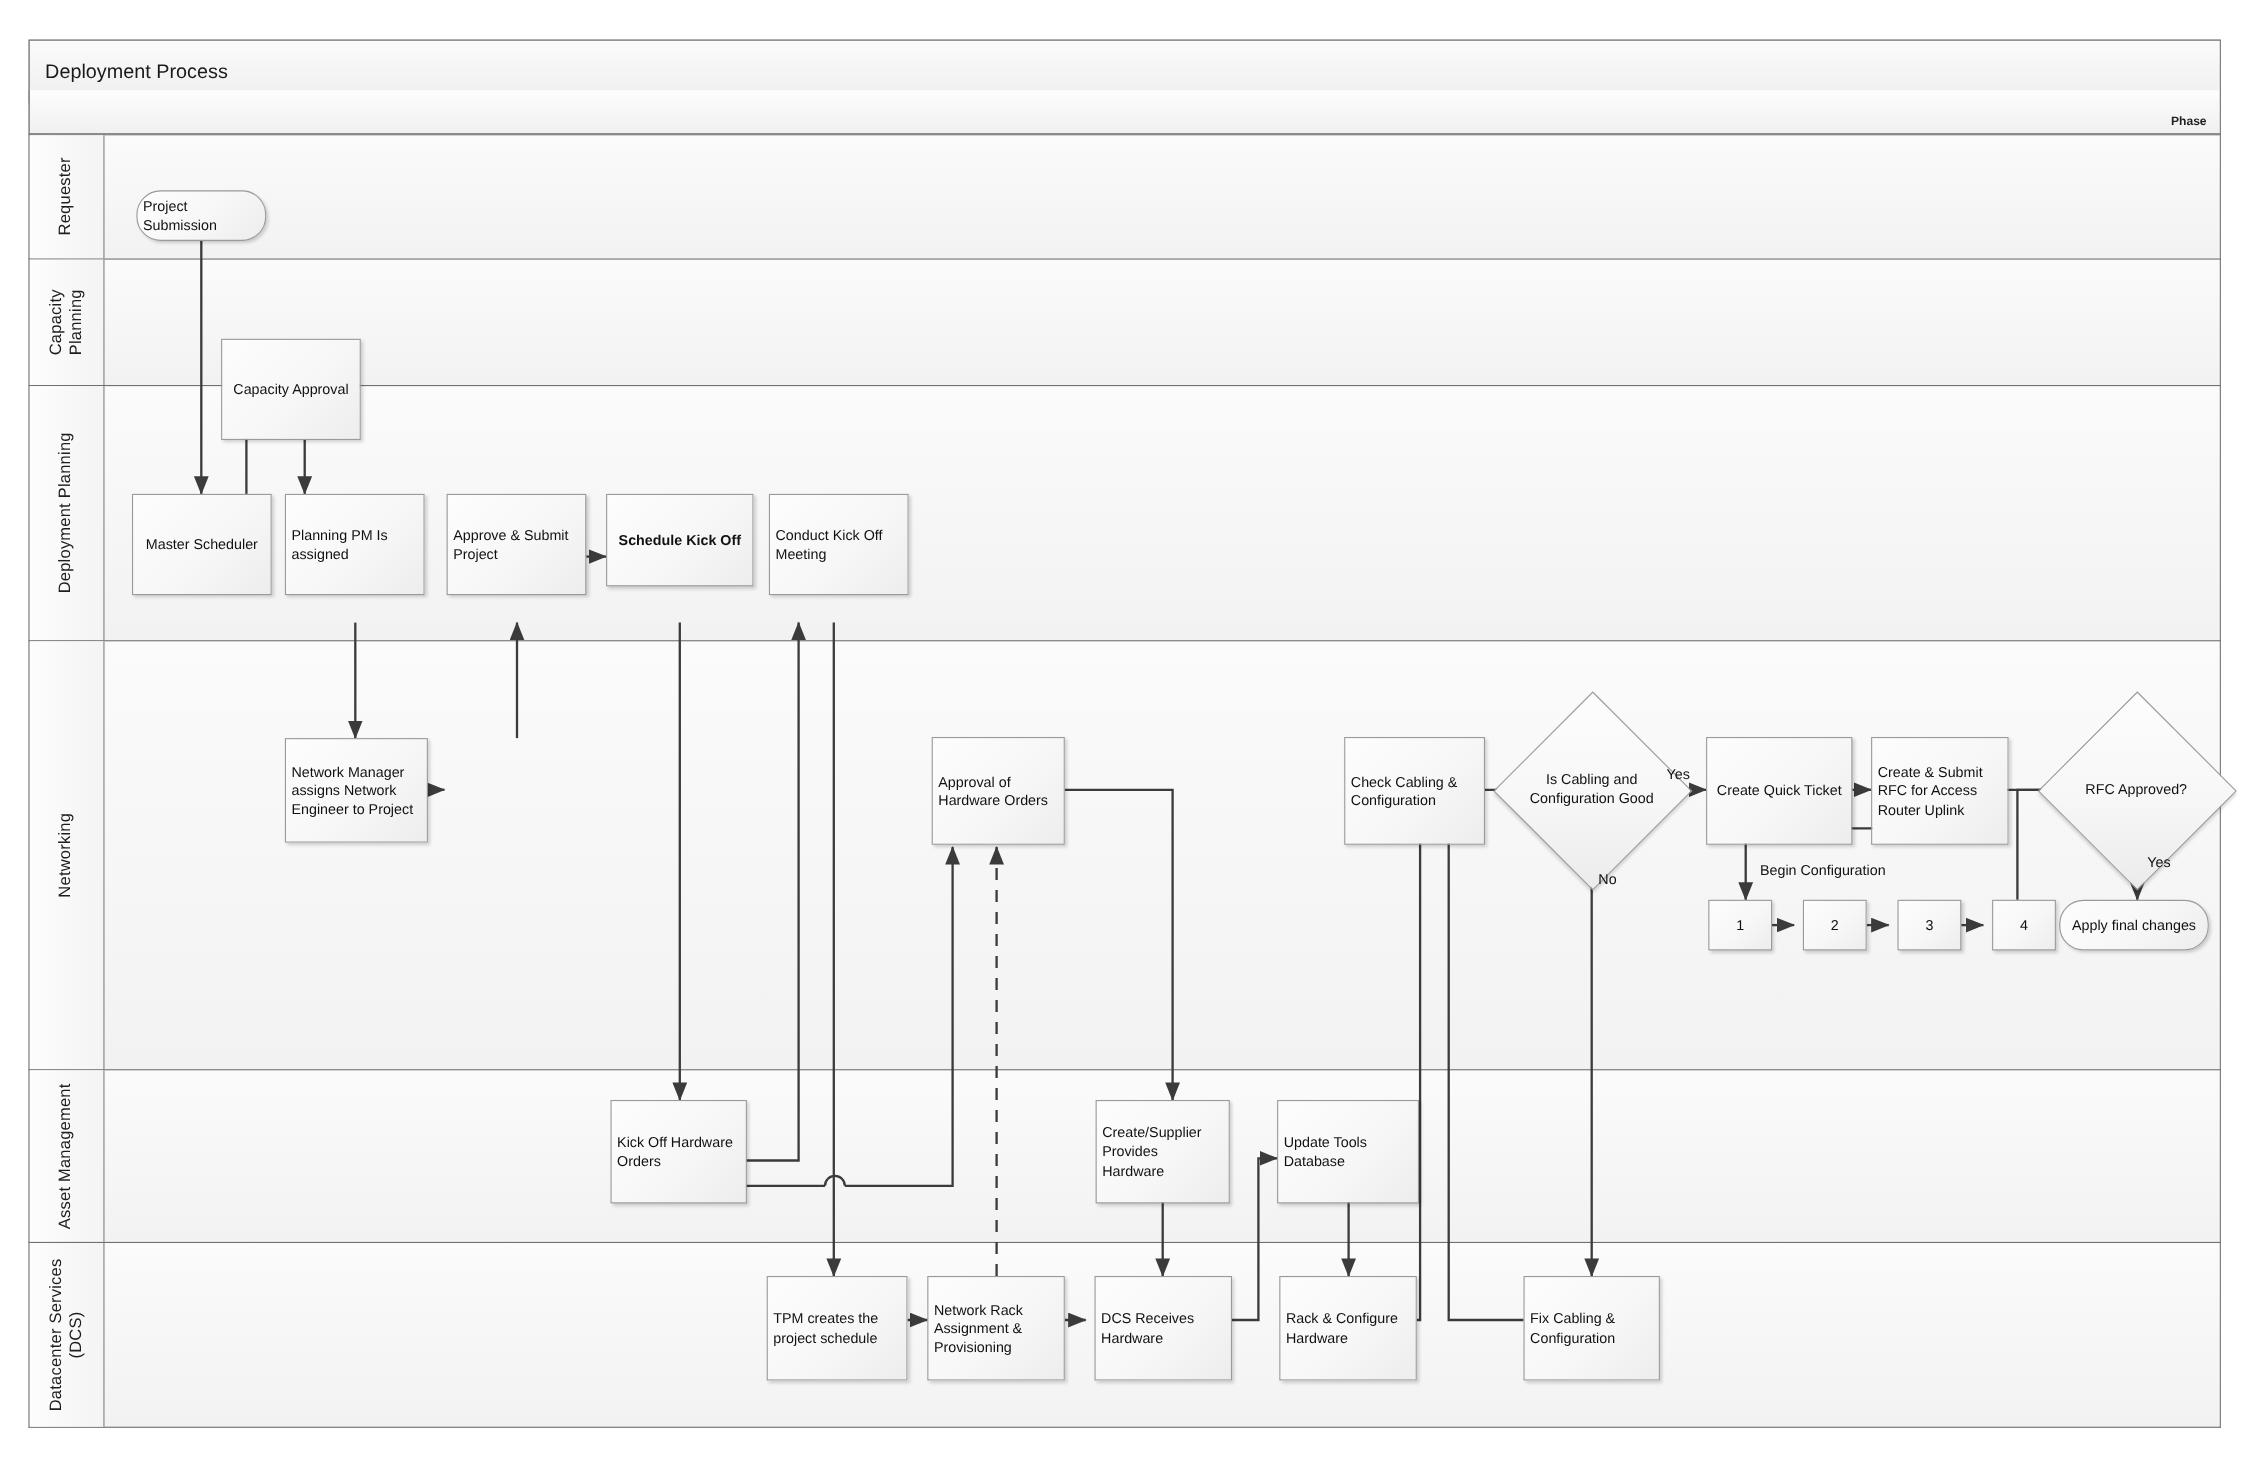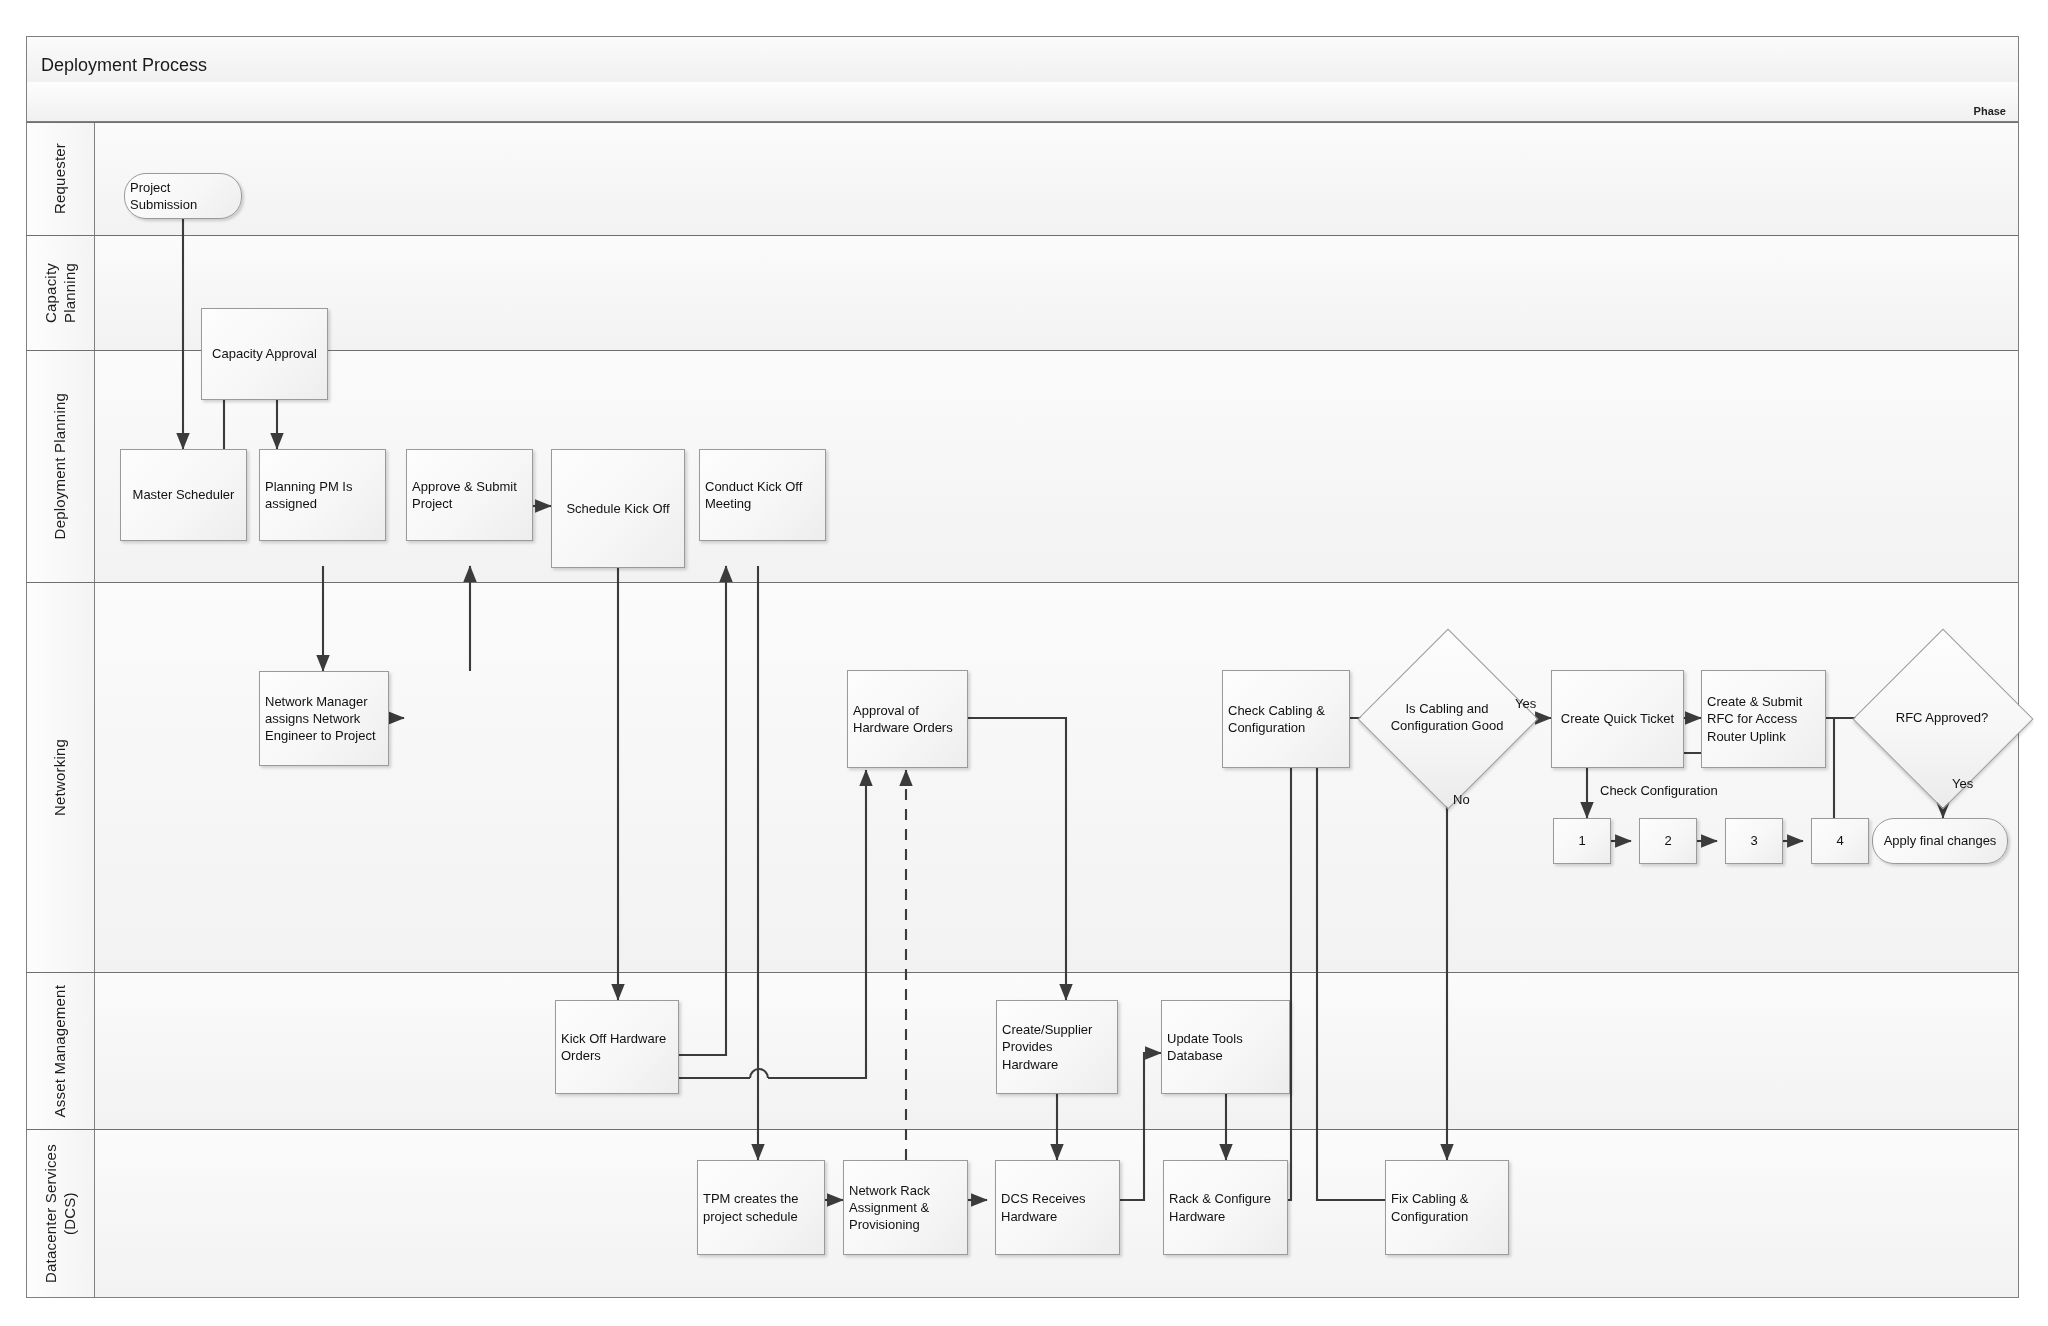--- a/index.html
+++ b/index.html
@@ -168,21 +168,21 @@
 
   <div class="node" style="left:120px;top:449px;width:127px;height:92px;">
     <span>Master Scheduler</span>
   </div>
   <div class="node" style="left:259px;top:449px;width:127px;height:92px;">
     <span>Planning PM Is assigned</span>
   </div>
   <div class="node" style="left:406px;top:449px;width:127px;height:92px;">
     <span>Approve &amp; Submit Project</span>
   </div>
-  <div class="node" style="left:551px;top:449px;width:134px;height:119px;">
+  <div class="node" style="left:551px;top:449px;width:134px;height:84px;font-weight:bold;">
     <span>Schedule Kick Off</span>
   </div>
   <div class="node" style="left:699px;top:449px;width:127px;height:92px;">
     <span>Conduct Kick Off Meeting</span>
   </div>
 
   <div class="node" style="left:259px;top:671px;width:130px;height:95px;">
     <span>Network Manager assigns Network Engineer to Project</span>
   </div>
   <div class="node" style="left:847px;top:670px;width:121px;height:98px;">
@@ -251,16 +251,16 @@
   </div>
   <div class="node" style="left:1163px;top:1160px;width:125px;height:95px;">
     <span>Rack &amp; Configure Hardware</span>
   </div>
   <div class="node" style="left:1385px;top:1160px;width:124px;height:95px;">
     <span>Fix Cabling &amp; Configuration</span>
   </div>
 
   <div class="edge-label" style="left:1515px;top:696px;">Yes</div>
   <div class="edge-label" style="left:1453px;top:792px;">No</div>
-  <div class="edge-label" style="left:1600px;top:783px;">Check Configuration</div>
+  <div class="edge-label" style="left:1600px;top:783px;">Begin Configuration</div>
   <div class="edge-label" style="left:1952px;top:776px;">Yes</div>
 
 </div>
 
 </body></html>

